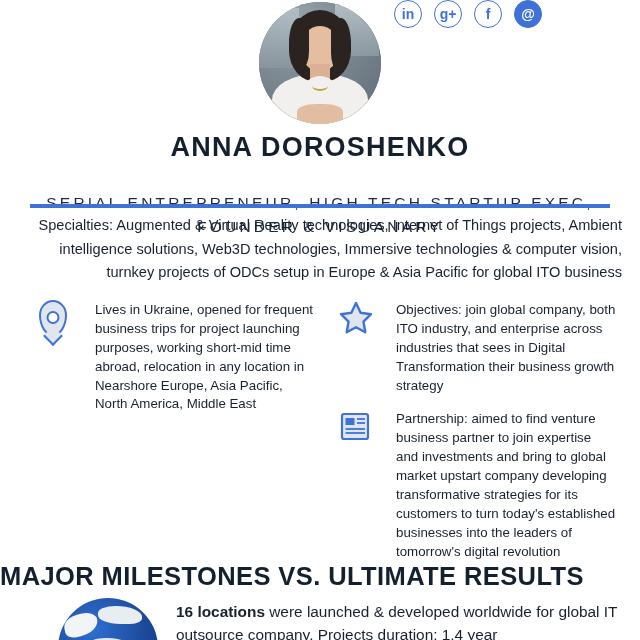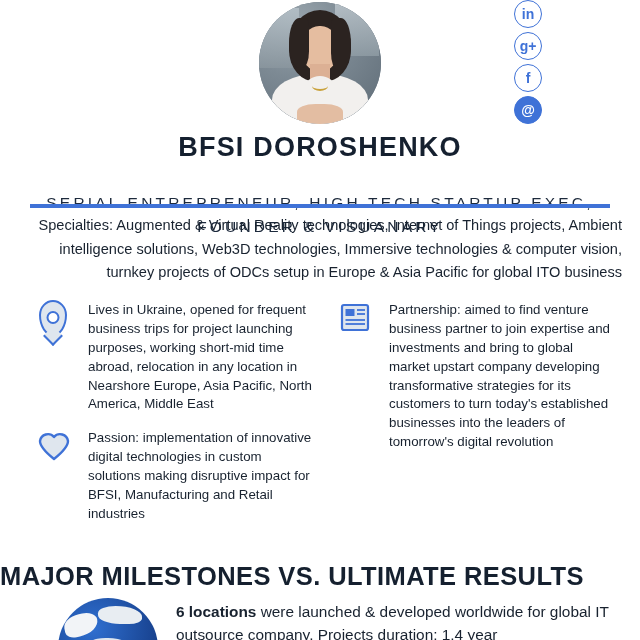--- a/index.html
+++ b/index.html
@@ -15,23 +15,22 @@
     color: #1a1f2e;
     position: relative;
   }
 
   
   .social-row {
     position: absolute;
     top: 0px;
     right: 98px;
     display: flex;
-    gap: 4px;
+    gap: 12px;
     align-items: flex-end;
-    flex-direction: column;
   }
   .social-icon {
     width: 28px;
     height: 28px;
     border-radius: 50%;
     border: 1.6px solid #3f72d7;
     color: #3f72d7;
     display: flex;
     align-items: center;
     justify-content: center;
@@ -199,21 +198,21 @@
     position: absolute;
     top: 300px;
     left: 36px;
     width: 580px;
     display: flex;
     gap: 22px;
   }
   .col { width: 279px; }
   .feature {
     display: flex;
-    gap: 16px;
+    gap: 23px;
     margin-bottom: 14px;
   }
   .feature-icon {
     width: 36px;
     min-width: 36px;
     height: 40px;
     position: relative;
   }
   .feature-text {
     font-size: 13.3px;
@@ -321,51 +320,51 @@
   <div class="photo-hair"></div>
   <div class="photo-face"></div>
   <div class="photo-neck"></div>
   <div class="photo-collar"></div>
   <div class="photo-necklace"></div>
   <div class="photo-hair-front-l"></div>
   <div class="photo-hair-front-r"></div>
   <div class="photo-arm"></div>
 </div>
 
-<div class="name">BFSI DOROSHENKO</div>
+<div class="name">ANNA DOROSHENKO</div>
 <div class="subtitle">SERIAL ENTREPRENEUR, HIGH TECH STARTUP EXEC, FOUNDER &amp; VISUANARY</div>
 <div class="rule"></div>
 
 <div class="specialties">Specialties: Augmented &amp; Virtual Reality technologies, Internet of Things projects, Ambient intelligence solutions, Web3D technologies, Immersive technologies &amp; computer vision, turnkey projects of ODCs setup in Europe &amp; Asia Pacific for global ITO business</div>
 
 <div class="features">
   <div class="col">
 
     <div class="feature">
       <div class="feature-icon">
         <div class="ico-pin">
             <div class="hole"></div>
           </div>
       </div>
       <div class="feature-text">Lives in Ukraine, opened for frequent business trips for project launching purposes, working short-mid time abroad, relocation in any location in Nearshore Europe, Asia Pacific, North America, Middle East</div>
     </div>
 
+
+  </div>
+
+  <div class="col">
+
     <div class="feature">
       <div class="feature-icon">
-        <svg class="ico-heart" viewBox="0 0 32 30" width="32" height="30" aria-hidden="true">
-          <path d="M16 28 C6 20 2 15 2 10 A8 8 0 0 1 16 6 A8 8 0 0 1 30 10 C30 15 26 20 16 28 Z" fill="#dfe6ee" stroke="#3f72d7" stroke-width="2.4" stroke-linejoin="round"></path>
+        <svg class="ico-star" viewBox="0 0 34 34" width="34" height="34" aria-hidden="true">
+          <path d="M17 2 L21.6 11.7 L32 13.2 L24.5 20.7 L26.3 31.2 L17 26.2 L7.7 31.2 L9.5 20.7 L2 13.2 L12.4 11.7 Z" fill="#dfe6ee" stroke="#3f72d7" stroke-width="2.4" stroke-linejoin="round"></path>
         </svg>
       </div>
-      <div class="feature-text">Passion: implementation of innovative digital technologies in custom solutions making disruptive impact for BFSI, Manufacturing and Retail industries</div>
+      <div class="feature-text">Objectives: join global company, both ITO industry, and enterprise across industries that sees in Digital Transformation their business growth strategy</div>
     </div>
-
-  </div>
-
-  <div class="col">
-
 
     <div class="feature">
       <div class="feature-icon">
         <svg class="ico-doc" viewBox="0 0 34 34" width="34" height="34" aria-hidden="true">
           <rect x="3" y="4" width="26" height="25" rx="2" fill="#dfe6ee" stroke="#3f72d7" stroke-width="2.2"></rect>
           <rect x="6.5" y="8" width="9" height="7" fill="#3f72d7"></rect>
           <line x1="18" y1="9" x2="26" y2="9" stroke="#3f72d7" stroke-width="1.8"></line>
           <line x1="18" y1="13" x2="26" y2="13" stroke="#3f72d7" stroke-width="1.8"></line>
           <line x1="6.5" y1="19" x2="26" y2="19" stroke="#3f72d7" stroke-width="1.8"></line>
           <line x1="6.5" y1="23" x2="26" y2="23" stroke="#3f72d7" stroke-width="1.8"></line>
@@ -377,14 +376,14 @@
   </div>
 </div>
 
 <div class="milestones-title">MAJOR MILESTONES VS. ULTIMATE RESULTS</div>
 <div class="globe">
   <div class="land-a"></div>
   <div class="land-b"></div>
   <div class="land-c"></div>
 </div>
 <div class="milestone-body">
-  <b>6 locations</b><span> were launched &amp; developed worldwide for global IT outsource company. Projects duration: 1,4 year</span>
+  <b>16 locations</b><span> were launched &amp; developed worldwide for global IT outsource company. Projects duration: 1,4 year</span>
 </div>
 
 </body></html>

